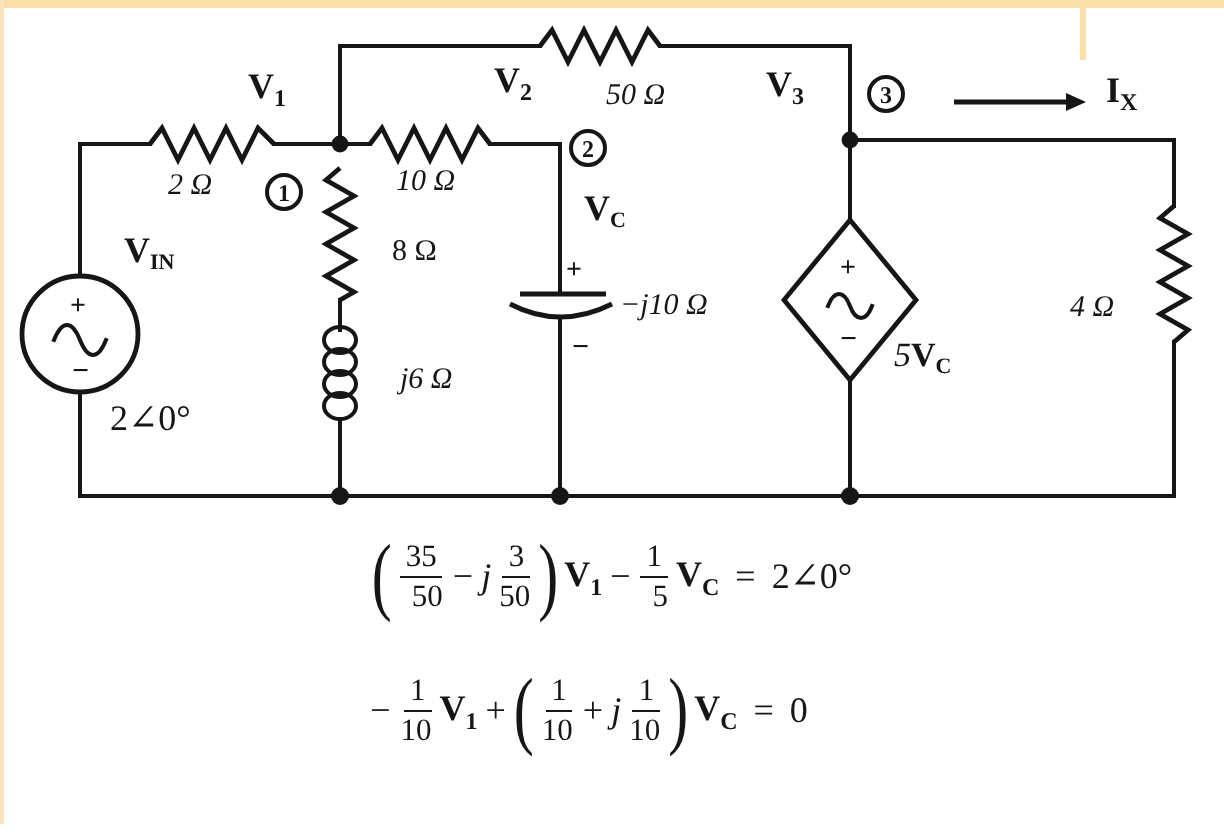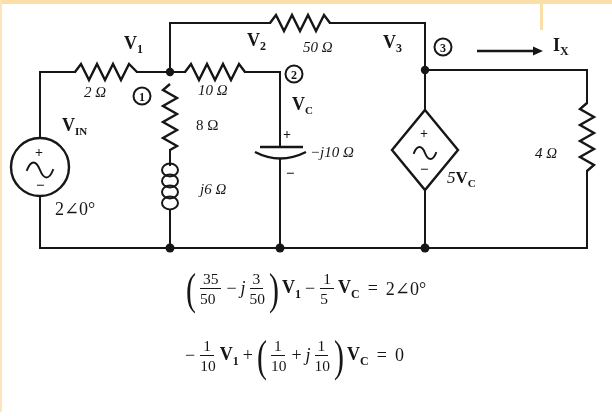--- a/index.html
+++ b/index.html
@@ -13,21 +13,21 @@
   #b-rfrag{left:540px;top:0;width:3px;height:30px}
   svg text{fill:#161616}
   .w{stroke:#161616;stroke-width:2;fill:none;stroke-linecap:square}
   .w3{stroke:#161616;stroke-width:2.4;fill:none;stroke-linejoin:miter}
   .lbl{font-size:15px;font-style:italic}
   .lblu{font-size:15px}
   .nv{font-weight:bold;font-size:18px}
   .badge{font-size:12px;font-weight:bold}
   .eqwrap{position:absolute;left:0;width:612px;text-align:center}
   .eqline{display:inline-flex;align-items:center;gap:3px;font-size:18px;white-space:nowrap}
-  .frac{display:inline-flex;flex-direction:column;align-items:flex-start;font-size:15.5px;line-height:1.12;margin:0 1px}
+  .frac{display:inline-flex;flex-direction:column;align-items:flex-end;font-size:15.5px;line-height:1.12;margin:0 1px}
   .frac .num{padding:0 3px 1px;border-bottom:1.7px solid #161616}
   .frac .den{padding-top:1px}
   .paren{font-size:30px;display:inline-block;transform:scaleY(1.45);font-weight:400}
   .varv{font-weight:bold;font-size:18px}
   .varv sub{font-size:12px;font-weight:bold}
   .op{padding:0 1px}
   .ital{font-style:italic}
 </style>
 </head>
 <body>

